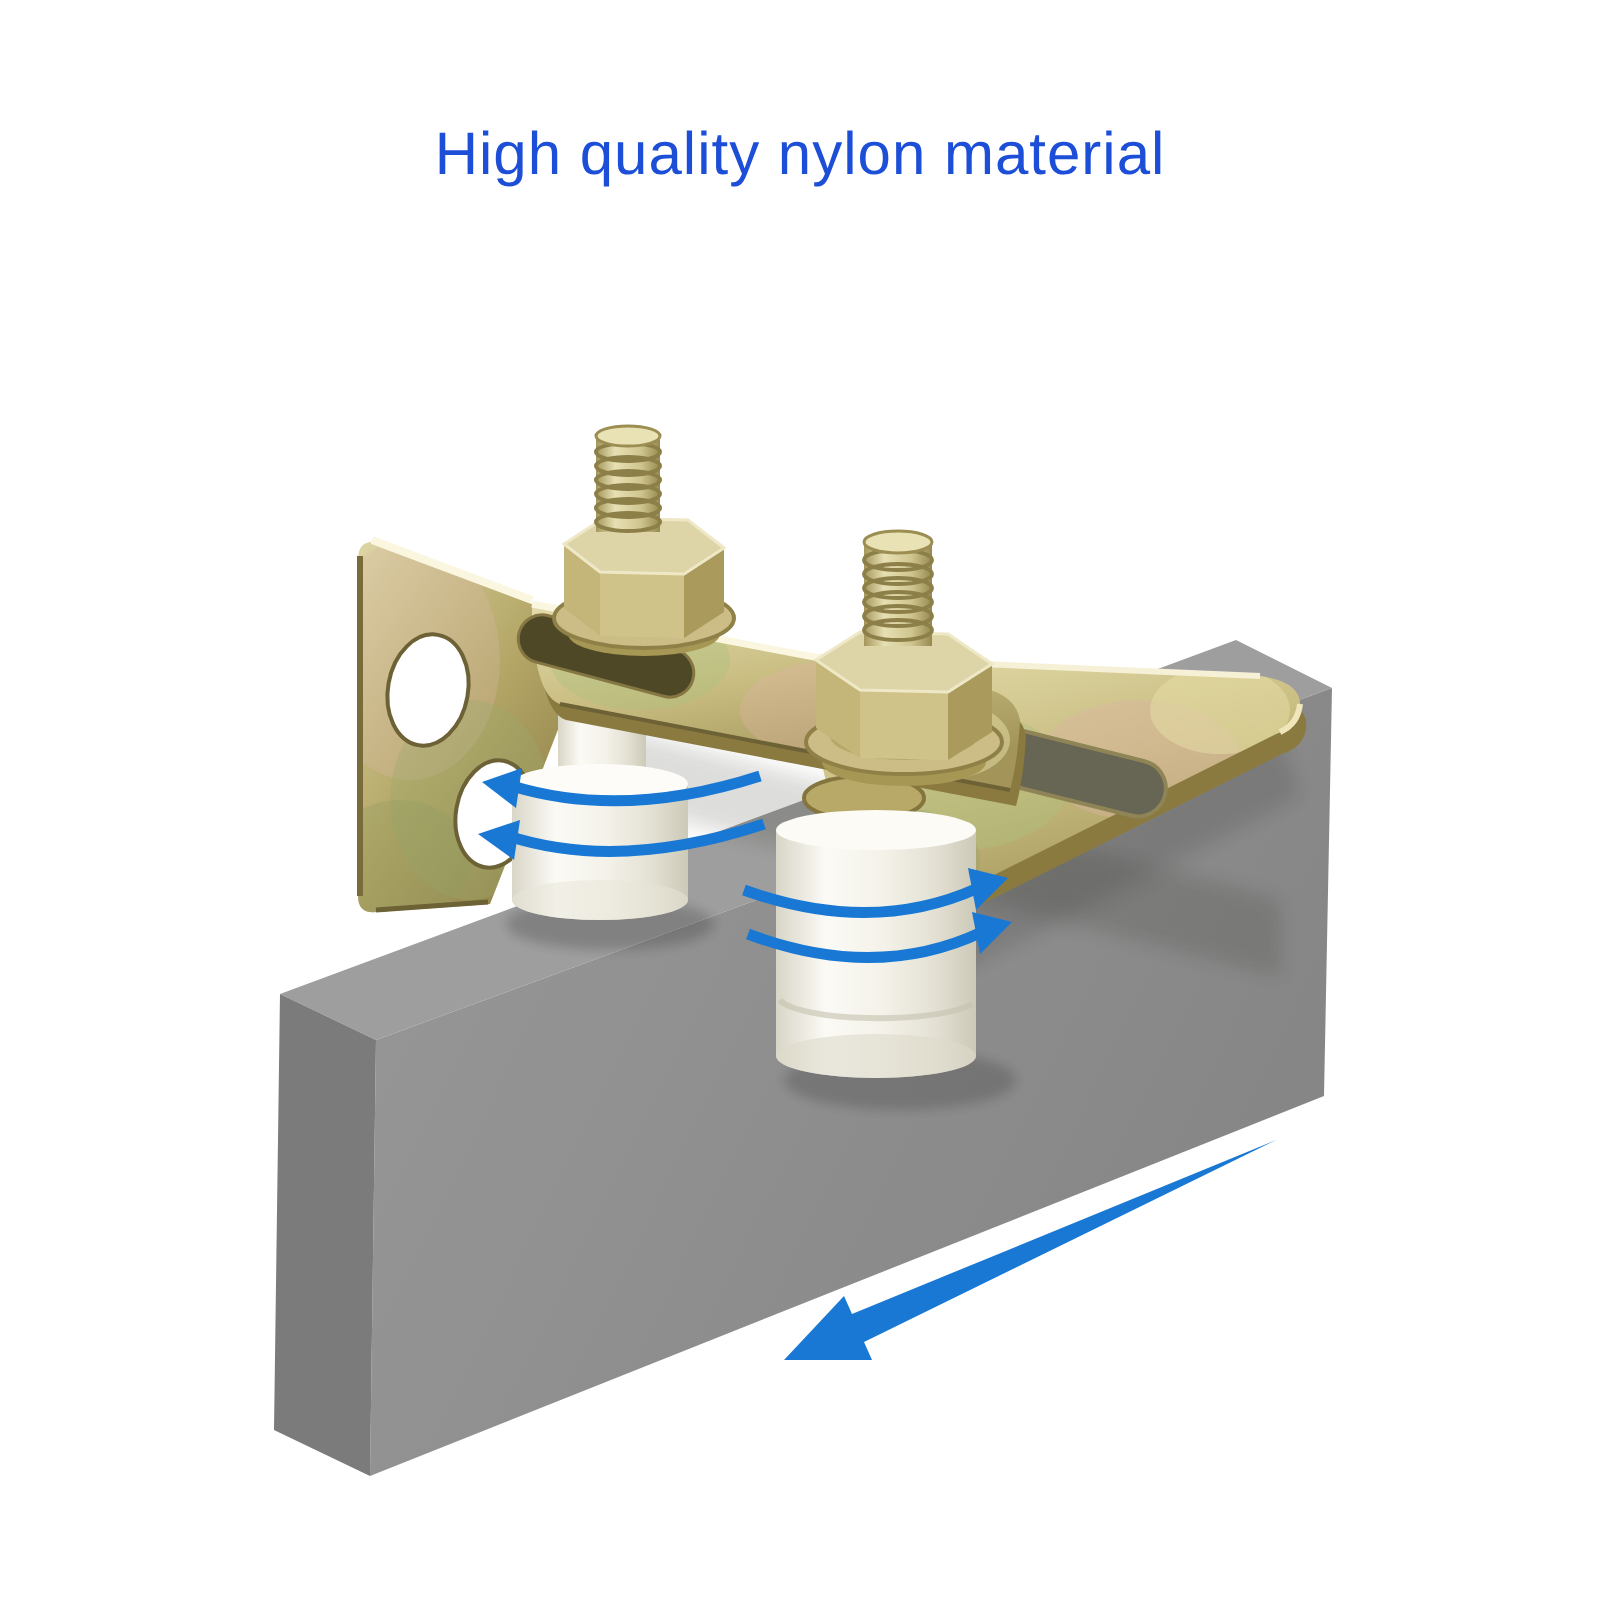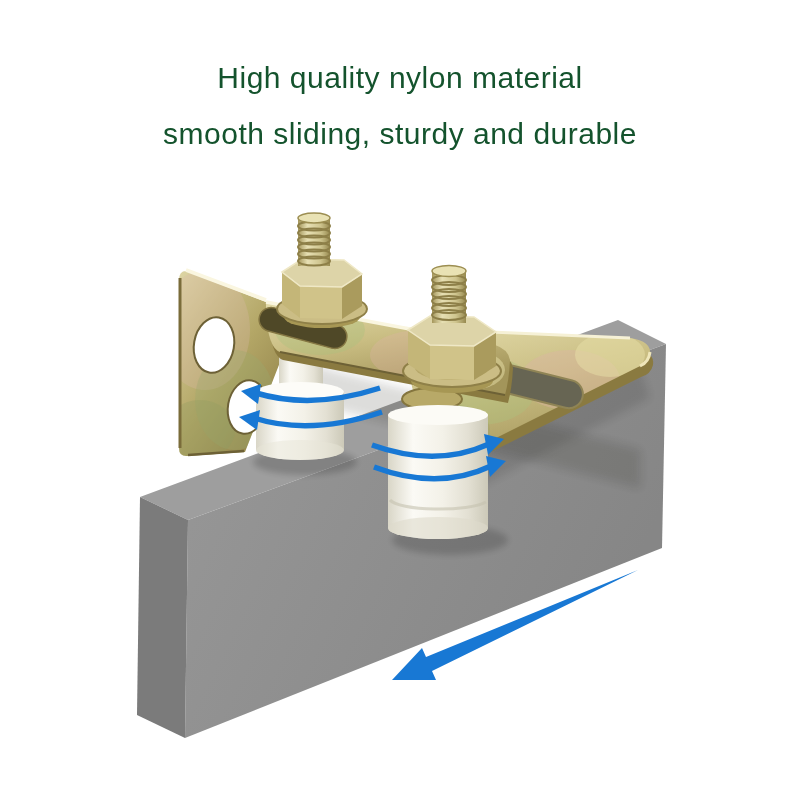--- a/index.html
+++ b/index.html
@@ -1,29 +1,28 @@
 <!DOCTYPE html>
 <html><head>
 <meta charset="utf-8">
 <style>
   html,body{margin:0;padding:0;background:#fff;}
   #stage{position:relative;width:800px;height:800px;background:#fff;overflow:hidden;
          font-family:"Liberation Sans", sans-serif;}
-  #caption{position:absolute;top:50px;left:0;width:800px;text-align:center;color:#14532d;}
+  #caption{position:absolute;top:50px;left:0;width:800px;text-align:center;color:#1d4ed8;}
   #caption p{margin:0;font-size:30px;line-height:56px;font-weight:400;letter-spacing:0.5px;}
   #art{position:absolute;left:0;top:0;}
 </style>
 </head>
 <body>
 
 <div id="stage">
 
   <div id="caption">
     <p>High quality nylon material</p>
-    <p>smooth sliding, sturdy and durable</p>
   </div>
 
   <svg id="art" width="800" height="800" viewBox="0 0 800 800">
     <defs>
       <linearGradient id="rollGrad" x1="0" y1="0" x2="1" y2="0">
         <stop offset="0" stop-color="#d9d6c7"></stop>
         <stop offset="0.25" stop-color="#fbfaf5"></stop>
         <stop offset="0.55" stop-color="#f3f1e8"></stop>
         <stop offset="0.8" stop-color="#e3e0d3"></stop>
         <stop offset="1" stop-color="#ccc9b8"></stop>

